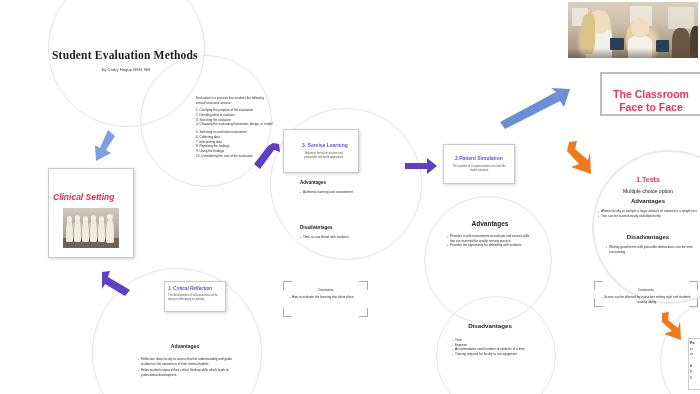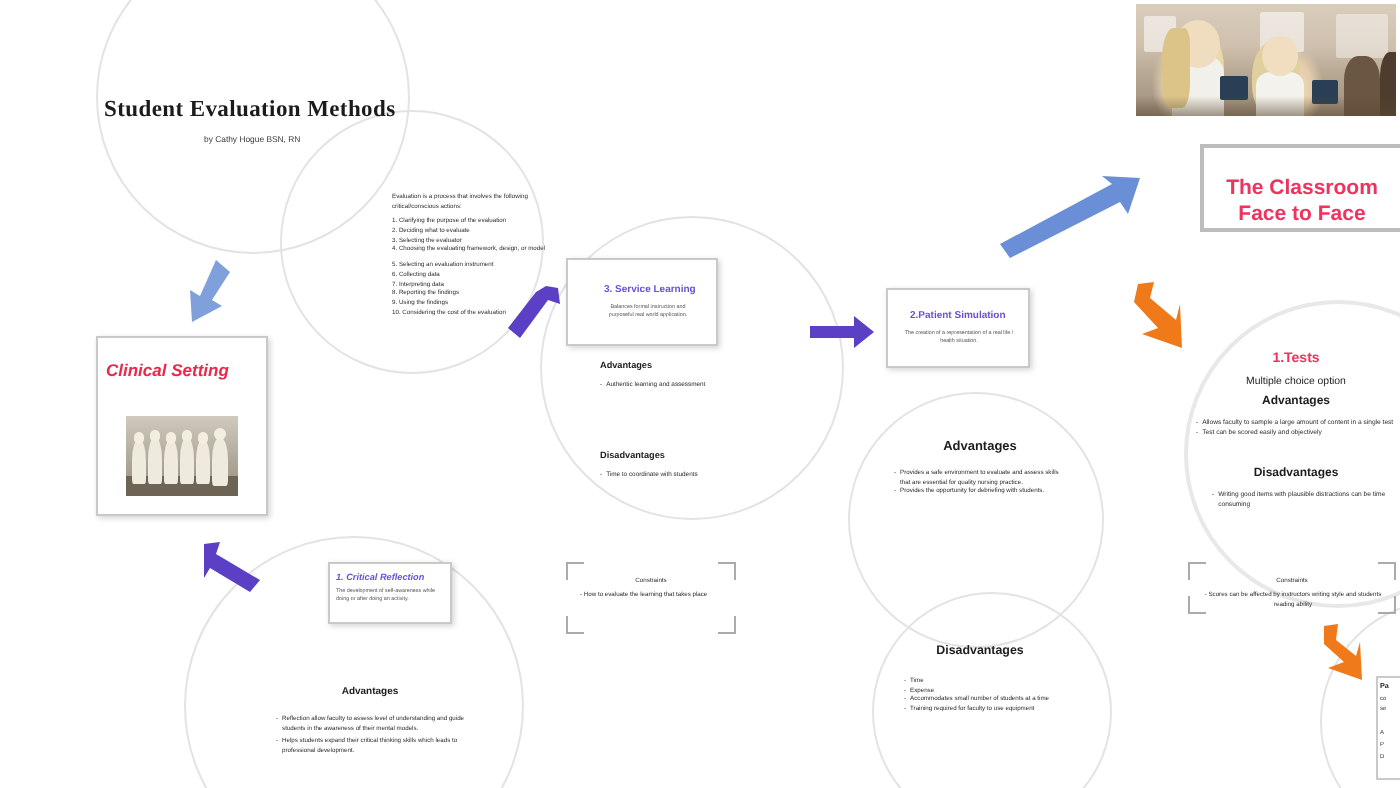--- a/index.html
+++ b/index.html
@@ -109,21 +109,21 @@
     <div>4. Choosing the evaluating framework, design, or model</div>
     <div style="margin-top:3px;">5. Selecting an evaluation instrument</div>
     <div>6. Collecting data</div>
     <div>7. Interpreting data</div>
     <div>8. Reporting the findings</div>
     <div>9. Using the findings</div>
     <div>10. Considering the cost of the evaluation</div>
   </div>
 
   <div class="box shadow clinical-box" style="left:48px;top:168px;width:86px;height:90px;"></div>
-  <div class="clinical-title" style="left:53px;top:180px;font-style:italic;">Clinical Setting</div>
+  <div class="clinical-title" style="left:53px;top:192px;font-style:italic;">Clinical Setting</div>
   <div class="photo photo-nurses" style="left:63px;top:208px;width:56px;height:40px;">
     <div class="nurse-dark" style="left:0;top:30px;width:56px;height:10px;background:#6d6456;"></div>
     <div class="nurse" style="left:3px;top:12px;width:7px;height:22px;"></div>
     <div class="nurse-head" style="left:3.6px;top:8px;width:5.5px;height:5.5px;"></div>
     <div class="nurse" style="left:11px;top:11px;width:7px;height:23px;"></div>
     <div class="nurse-head" style="left:11.6px;top:7px;width:5.5px;height:5.5px;"></div>
     <div class="nurse" style="left:19px;top:12px;width:7px;height:22px;"></div>
     <div class="nurse-head" style="left:19.6px;top:8px;width:5.5px;height:5.5px;"></div>
     <div class="nurse" style="left:27px;top:11px;width:7px;height:23px;"></div>
     <div class="nurse-head" style="left:27.6px;top:7px;width:5.5px;height:5.5px;"></div>

